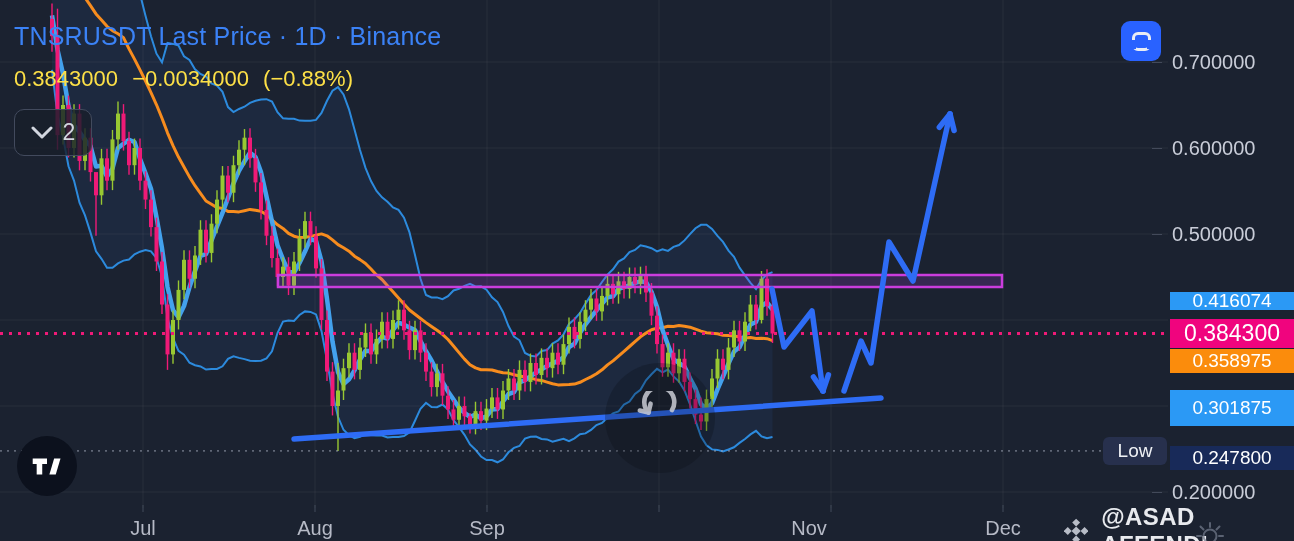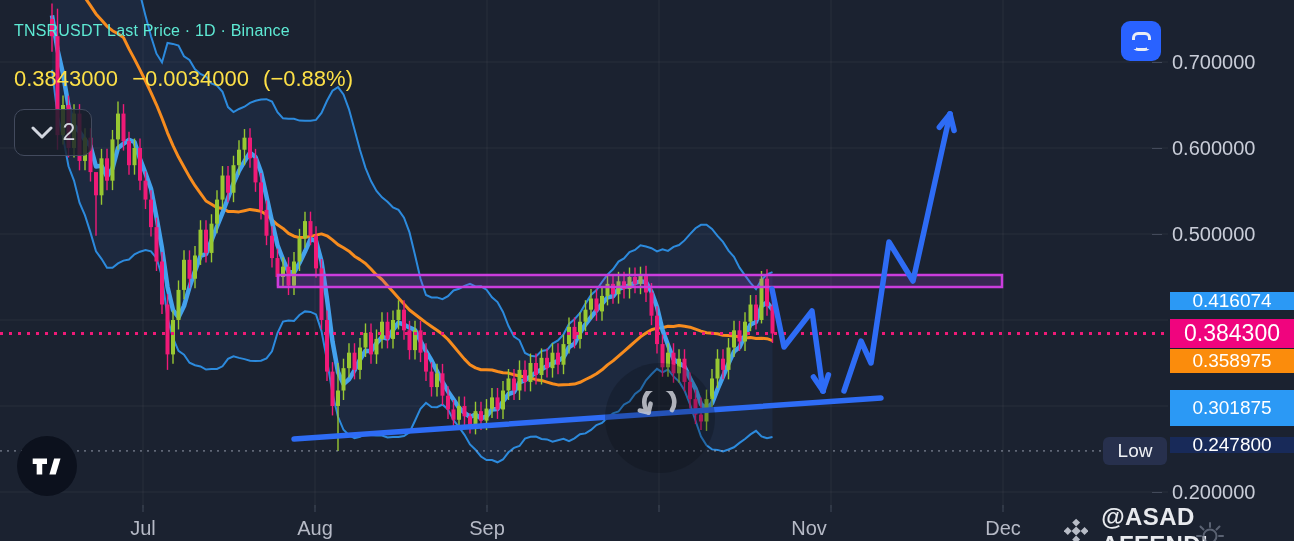--- a/index.html
+++ b/index.html
@@ -3,21 +3,21 @@
 <meta charset="utf-8">
 <style>
   html,body{margin:0;padding:0;background:#10141d;}
   #app{
     position:relative;width:1294px;height:541px;overflow:hidden;
     background:#1b2230;font-family:"Liberation Sans",sans-serif;
     -webkit-font-smoothing:antialiased;
   }
   #chart-svg{position:absolute;left:0;top:0;}
   .ovl{position:absolute;}
-  #title{left:14px;top:22px;font-size:16px;color:#5eead4;letter-spacing:.2px;}
+  #title{left:14px;top:22px;font-size:25px;color:#3b82f6;letter-spacing:.2px;}
   #change-line{left:14px;top:66px;font-size:22px;color:#fde047;}
   #change-line span{margin-right:8px;}
   #collapse-btn{
     left:14px;top:109px;width:78px;height:47px;border-radius:10px;
     background:rgba(25,30,43,.82);border:1px solid #424a5d;
     display:flex;align-items:center;justify-content:center;gap:10px;
     color:#d2d6df;font-size:23px;cursor:pointer;box-sizing:border-box;
   }
   #camera-btn{
     left:1121px;top:21px;width:40px;height:40px;border-radius:9px;background:#2962ff;
@@ -408,21 +408,21 @@
       <div class="month-label" style="left: 659px; margin-top: 24px;">Oct</div>
       <div class="month-label" style="left: 809px;">Nov</div>
       <div class="month-label" style="left: 1003px;">Dec</div>
     </div>
   <div id="badges-layer">
       <div class="badge" style="top: 292px; height: 18px; background: rgb(43, 153, 245);">0.416074</div>
       <div class="badge" style="top: 319px; height: 29px; background: rgb(240, 4, 126); font-size: 23px;">0.384300</div>
       <div class="badge" style="top: 349px; height: 24px; background: rgb(251, 140, 12);">0.358975</div>
       <div class="badge" style="top: 390px; height: 36px; background: rgb(43, 153, 245);">0.301875</div>
       <div class="lowtag" style="top: 437px;">Low</div>
-      <div class="badge" style="top: 437px; height: 16px; background: rgb(24, 42, 89);">0.247800</div>
+      <div class="badge" style="top: 446px; height: 24px; background: rgb(24, 42, 89);">0.247800</div>
     </div>
 
   <div id="watermark" class="ovl">
     <svg width="26" height="26" viewBox="0 0 26 26">
       <g fill="#b8bdc7">
         <rect x="9.5" y="9.5" width="7" height="7" transform="rotate(45 13 13)"></rect>
         <rect x="10" y="1" width="6" height="6" transform="rotate(45 13 4)"></rect>
         <rect x="10" y="19" width="6" height="6" transform="rotate(45 13 22)"></rect>
         <rect x="1" y="10" width="6" height="6" transform="rotate(45 4 13)"></rect>
         <rect x="19" y="10" width="6" height="6" transform="rotate(45 22 13)"></rect>

